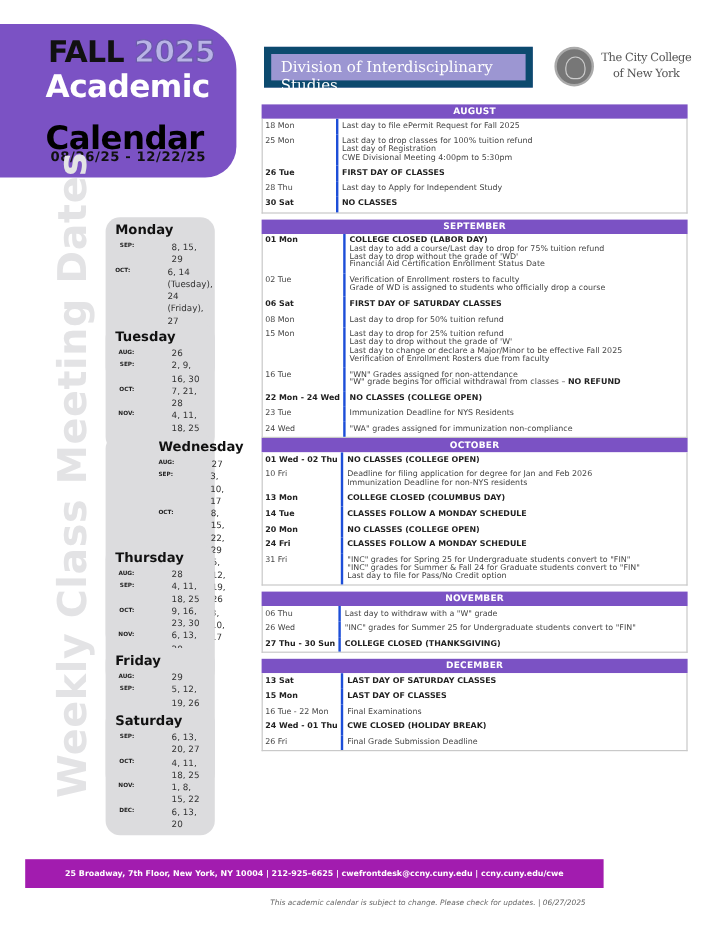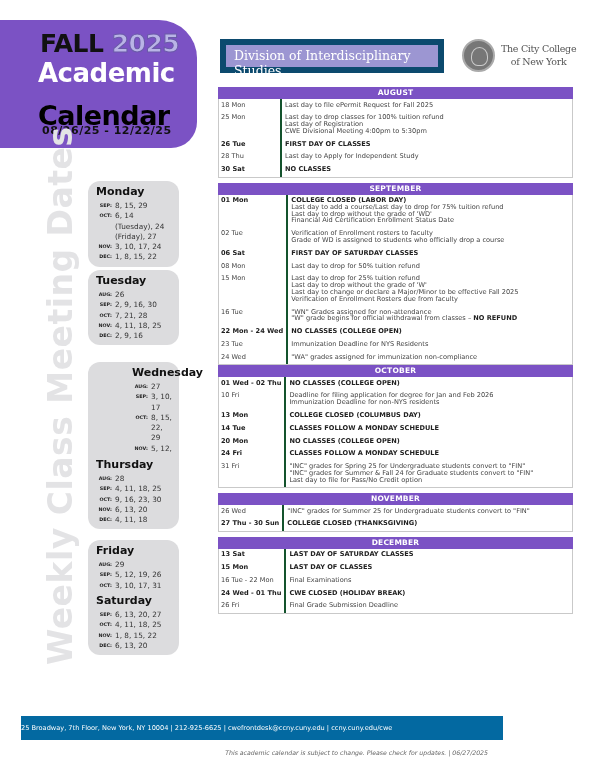--- a/index.html
+++ b/index.html
@@ -32,43 +32,43 @@
 
   
   .cal { position: absolute; left: 218px; top: 87px; width: 355px; }
   .month-header {
     background: #7b52c4; color: #fff; text-align: center; font-weight: bold;
     font-size: 7.5px; height: 12px; line-height: 12px; letter-spacing: 0.2px;
   }
   .month-body { border: 1px solid #c9c9c9; border-top: none; display: table; width: 100%; background:#fff; }
   .row { display: table-row; }
   .cell-date, .cell-desc { display: table-cell; font-size: 6.6px; line-height: 6.8px; padding: 2.5px 3px 3.5px 2px; vertical-align: top; color: #444; }
-  .cell-date { width: 63px; border-right: 2px solid #14532d; white-space: nowrap; }
+  .cell-date { width: 63px; border-right: 2px solid #1d4ed8; white-space: nowrap; }
   .cell-desc { padding-left: 3px; }
   .bold { font-weight: bold; color: #222; }
   .gap { height: 5px; }
 
   
   .vertical-text {
     position: absolute; left: 41px; top: 665px; transform-origin: 0 0; transform: rotate(-90deg);
     font-weight: 900; font-size: 33px; color: #e3e3e5; white-space: nowrap; width: 475px; letter-spacing: 0.5px;
   }
   .day-card {
     position: absolute; left: 88px; width: 91px; background: #dcdcde; border-radius: 12px;
     padding: 4px 6px 4px 8px;
   }
   .day-name { font-weight: bold; font-size: 11px; color: #111; margin-bottom: 3px; }
-  .day-row { display: flex; font-size: 7.3px; line-height: 10.3px; color: #333; }
+  .day-row { display: flex; font-size: 7.3px; line-height: 10.3px; color: #333; gap: 28px; }
   .day-mon { width: 19px; text-align: right; font-size: 4.8px; font-weight: bold; padding-right: 3px; color: #222; }
   .day-dates { flex: 1; }
 
   
   .footer-bar {
     position: absolute; left: 21px; top: 716px; width: 482px; height: 24px;
-    background: #0369a1; color: #fff; font-size: 6.6px; font-weight: normal; line-height: 24px;
+    background: #a21caf; color: #fff; text-align: center; font-size: 6.6px; font-weight: bold; line-height: 24px;
   }
   .footer-note { position: absolute; right: 112px; top: 749px; font-size: 6.2px; font-style: italic; color: #666; }
 </style>
 </head>
 <body>
 
 <div class="title-block">
   <div class="title-line1">
     <span class="title-fall">FALL</span>
     <span class="title-year">2025</span>
@@ -370,20 +370,26 @@
           <div>"INC" grades for Spring 25 for Undergraduate students convert to "FIN"</div>
           <div>"INC" grades for Summer &amp; Fall 24 for Graduate students convert to  "FIN"</div>
           <div> Last day to file for Pass/No Credit option</div>
         </div>
       </div>
     </div>
     <div class="gap"></div>
     <div class="month-header">NOVEMBER</div>
     <div class="month-body">
       <div class="row">
+        <div class="cell-date">06 Thu</div>
+        <div class="cell-desc">
+          <div>Last day to withdraw with a "W" grade</div>
+        </div>
+      </div>
+      <div class="row">
         <div class="cell-date">26 Wed</div>
         <div class="cell-desc">
           <div>"INC" grades for Summer 25 for Undergraduate students convert to "FIN"</div>
         </div>
       </div>
       <div class="row">
         <div class="cell-date bold">27 Thu - 30 Sun</div>
         <div class="cell-desc">
           <div class="bold">COLLEGE CLOSED (THANKSGIVING)</div>
         </div>

